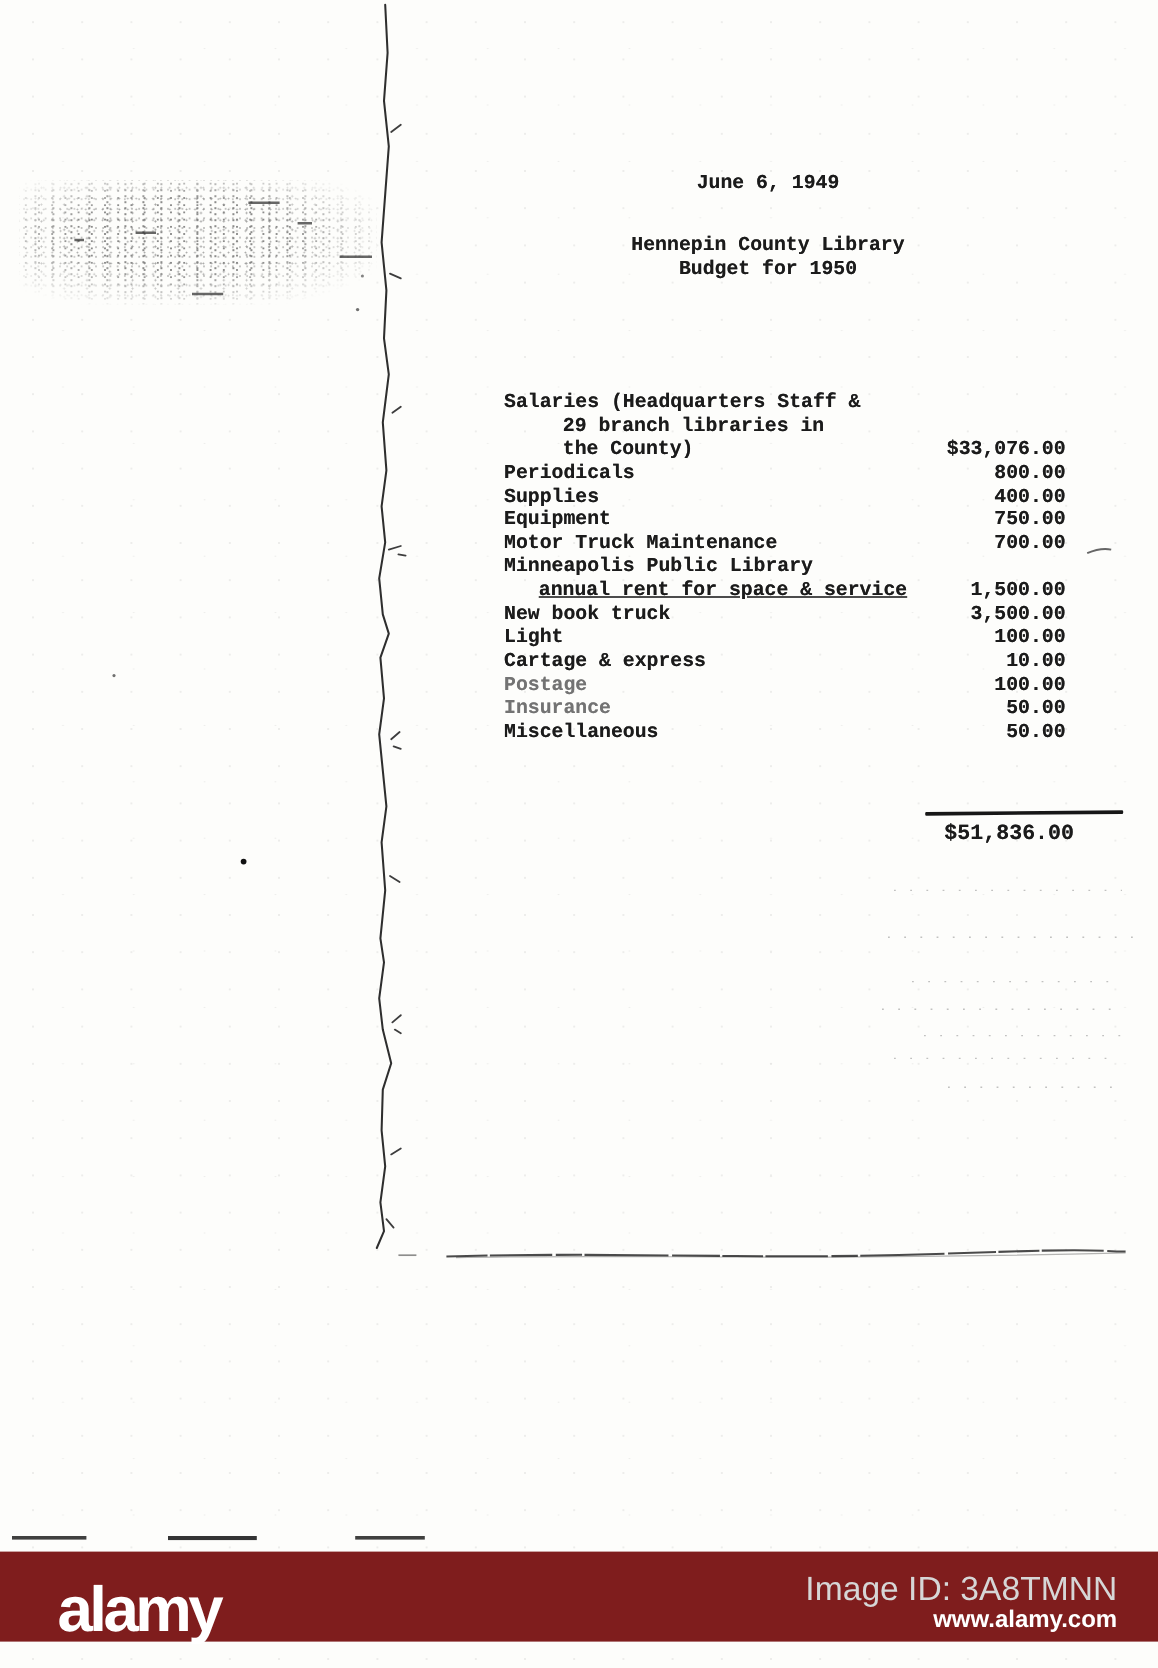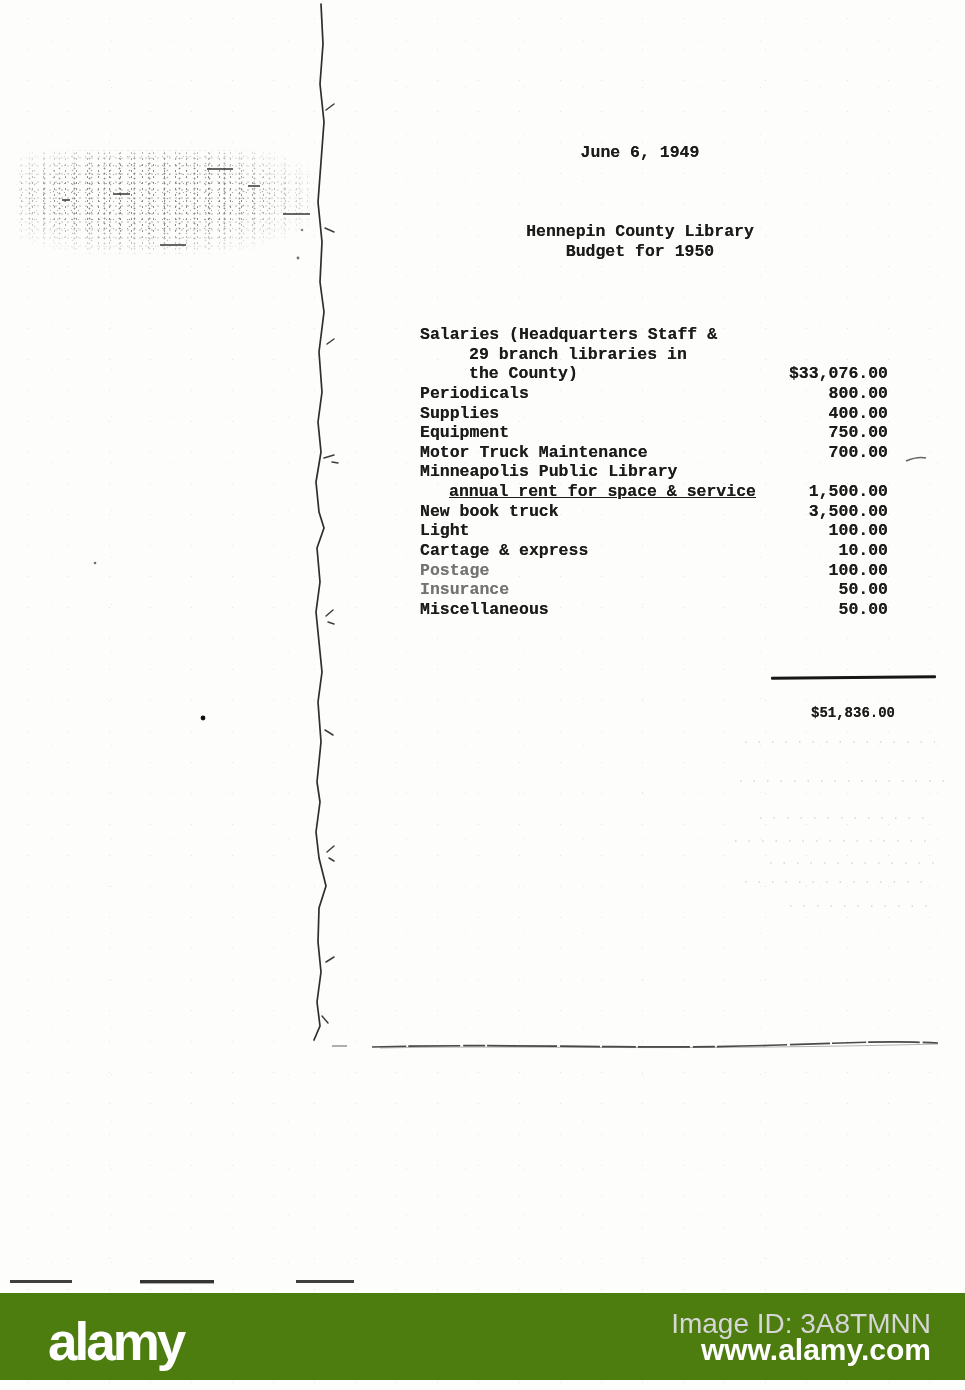--- a/index.html
+++ b/index.html
@@ -31,49 +31,49 @@
     background-position:0 0,3px 2px,6px 1px,1px 4px,9px 3px;
     -webkit-mask-image:radial-gradient(ellipse at 45% 45%, #000 38%, transparent 80%);
             mask-image:radial-gradient(ellipse at 45% 45%, #000 38%, transparent 80%);
   }
   .scan-marks{position:absolute;left:0;top:0;width:965px;height:1390px;pointer-events:none;}
 
   .doc-header{
     position:absolute;left:400px;top:143px;width:480px;text-align:center;
     font-size:16.5px;line-height:20px;white-space:nowrap;
   }
-  .doc-date{margin-bottom:59px;}
+  .doc-date{margin-bottom:31px;}
 
   .budget{position:absolute;left:420px;top:325px;width:473px;font-size:16.5px;}
   .b-row{position:relative;height:19.65px;line-height:19.65px;white-space:nowrap;}
   .ind1{padding-left:49px;}
   .ind2{padding-left:29px;text-decoration:underline;}
   .amount{position:absolute;right:5px;top:0;}
   .faded{color:#737373;text-shadow:0 0 .3px rgba(90,90,90,.5);}
 
   .total-rule{
     position:absolute;left:771px;top:676px;width:165px;height:3.4px;
     background:#171717;transform:rotate(-0.5deg);border-radius:1px;
   }
   .total-amount{
-    position:absolute;left:420px;top:702px;width:475px;text-align:right;
-    font-size:14px;line-height:22px;
+    position:absolute;left:420px;top:684px;width:475px;text-align:right;
+    font-size:18px;line-height:22px;
   }
 
   .alamy-bar{
-    position:absolute;left:0;top:1293px;width:965px;height:87px;background:#4d7c0f;
+    position:absolute;left:0;top:1293px;width:965px;height:75px;background:#7f1d1d;
     font-family:"Liberation Sans","DejaVu Sans",sans-serif;
   }
   .alamy-logo{
     position:absolute;left:48px;top:22px;font-size:53px;font-weight:700;
     color:#ffffff;letter-spacing:-3px;line-height:1;
   }
   .alamy-right{position:absolute;right:34px;top:19px;text-align:right;}
   .alamy-id{font-size:28px;line-height:24px;color:#d6d6d6;font-weight:400;}
-  .alamy-url{font-size:30px;line-height:28px;color:#ffffff;font-weight:700;}
+  .alamy-url{font-size:20px;line-height:28px;color:#ffffff;font-weight:700;}
 </style>
 </head>
 <body>
 
 <div class="page">
 
   <div class="page-noise"></div>
   <div class="smudge"></div>
 
   <svg class="scan-marks" viewBox="0 0 965 1390" xmlns="http://www.w3.org/2000/svg">

